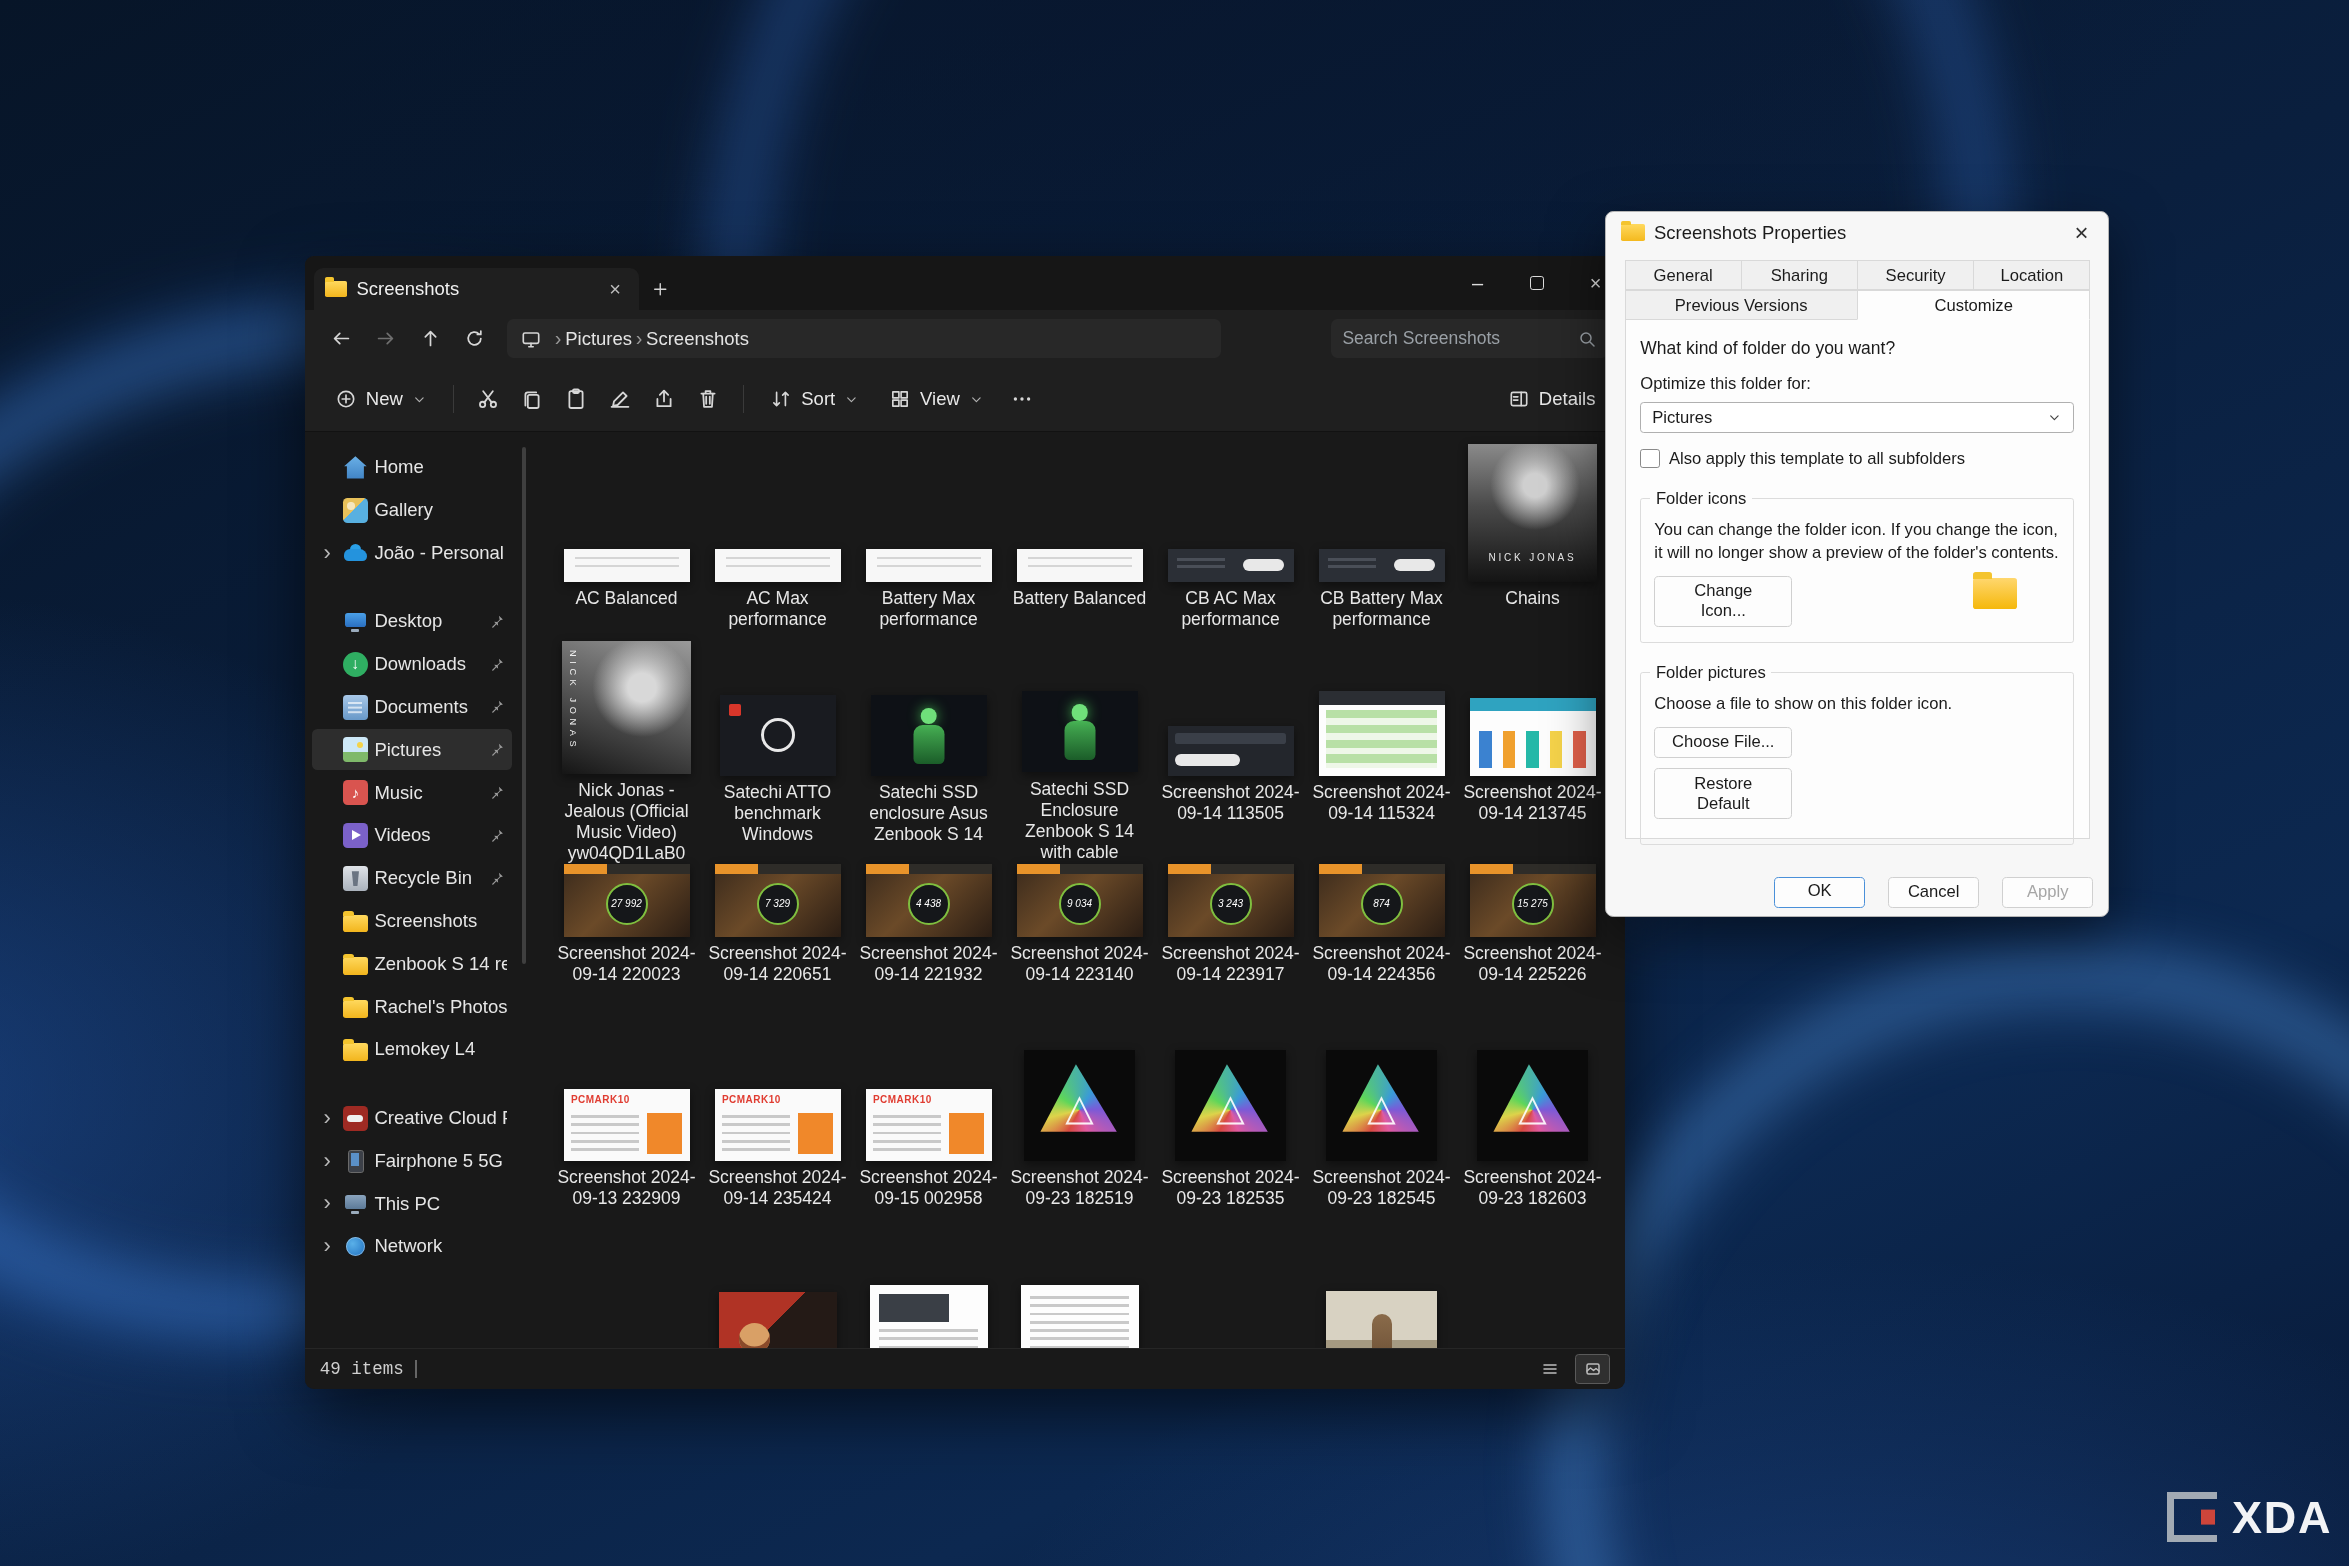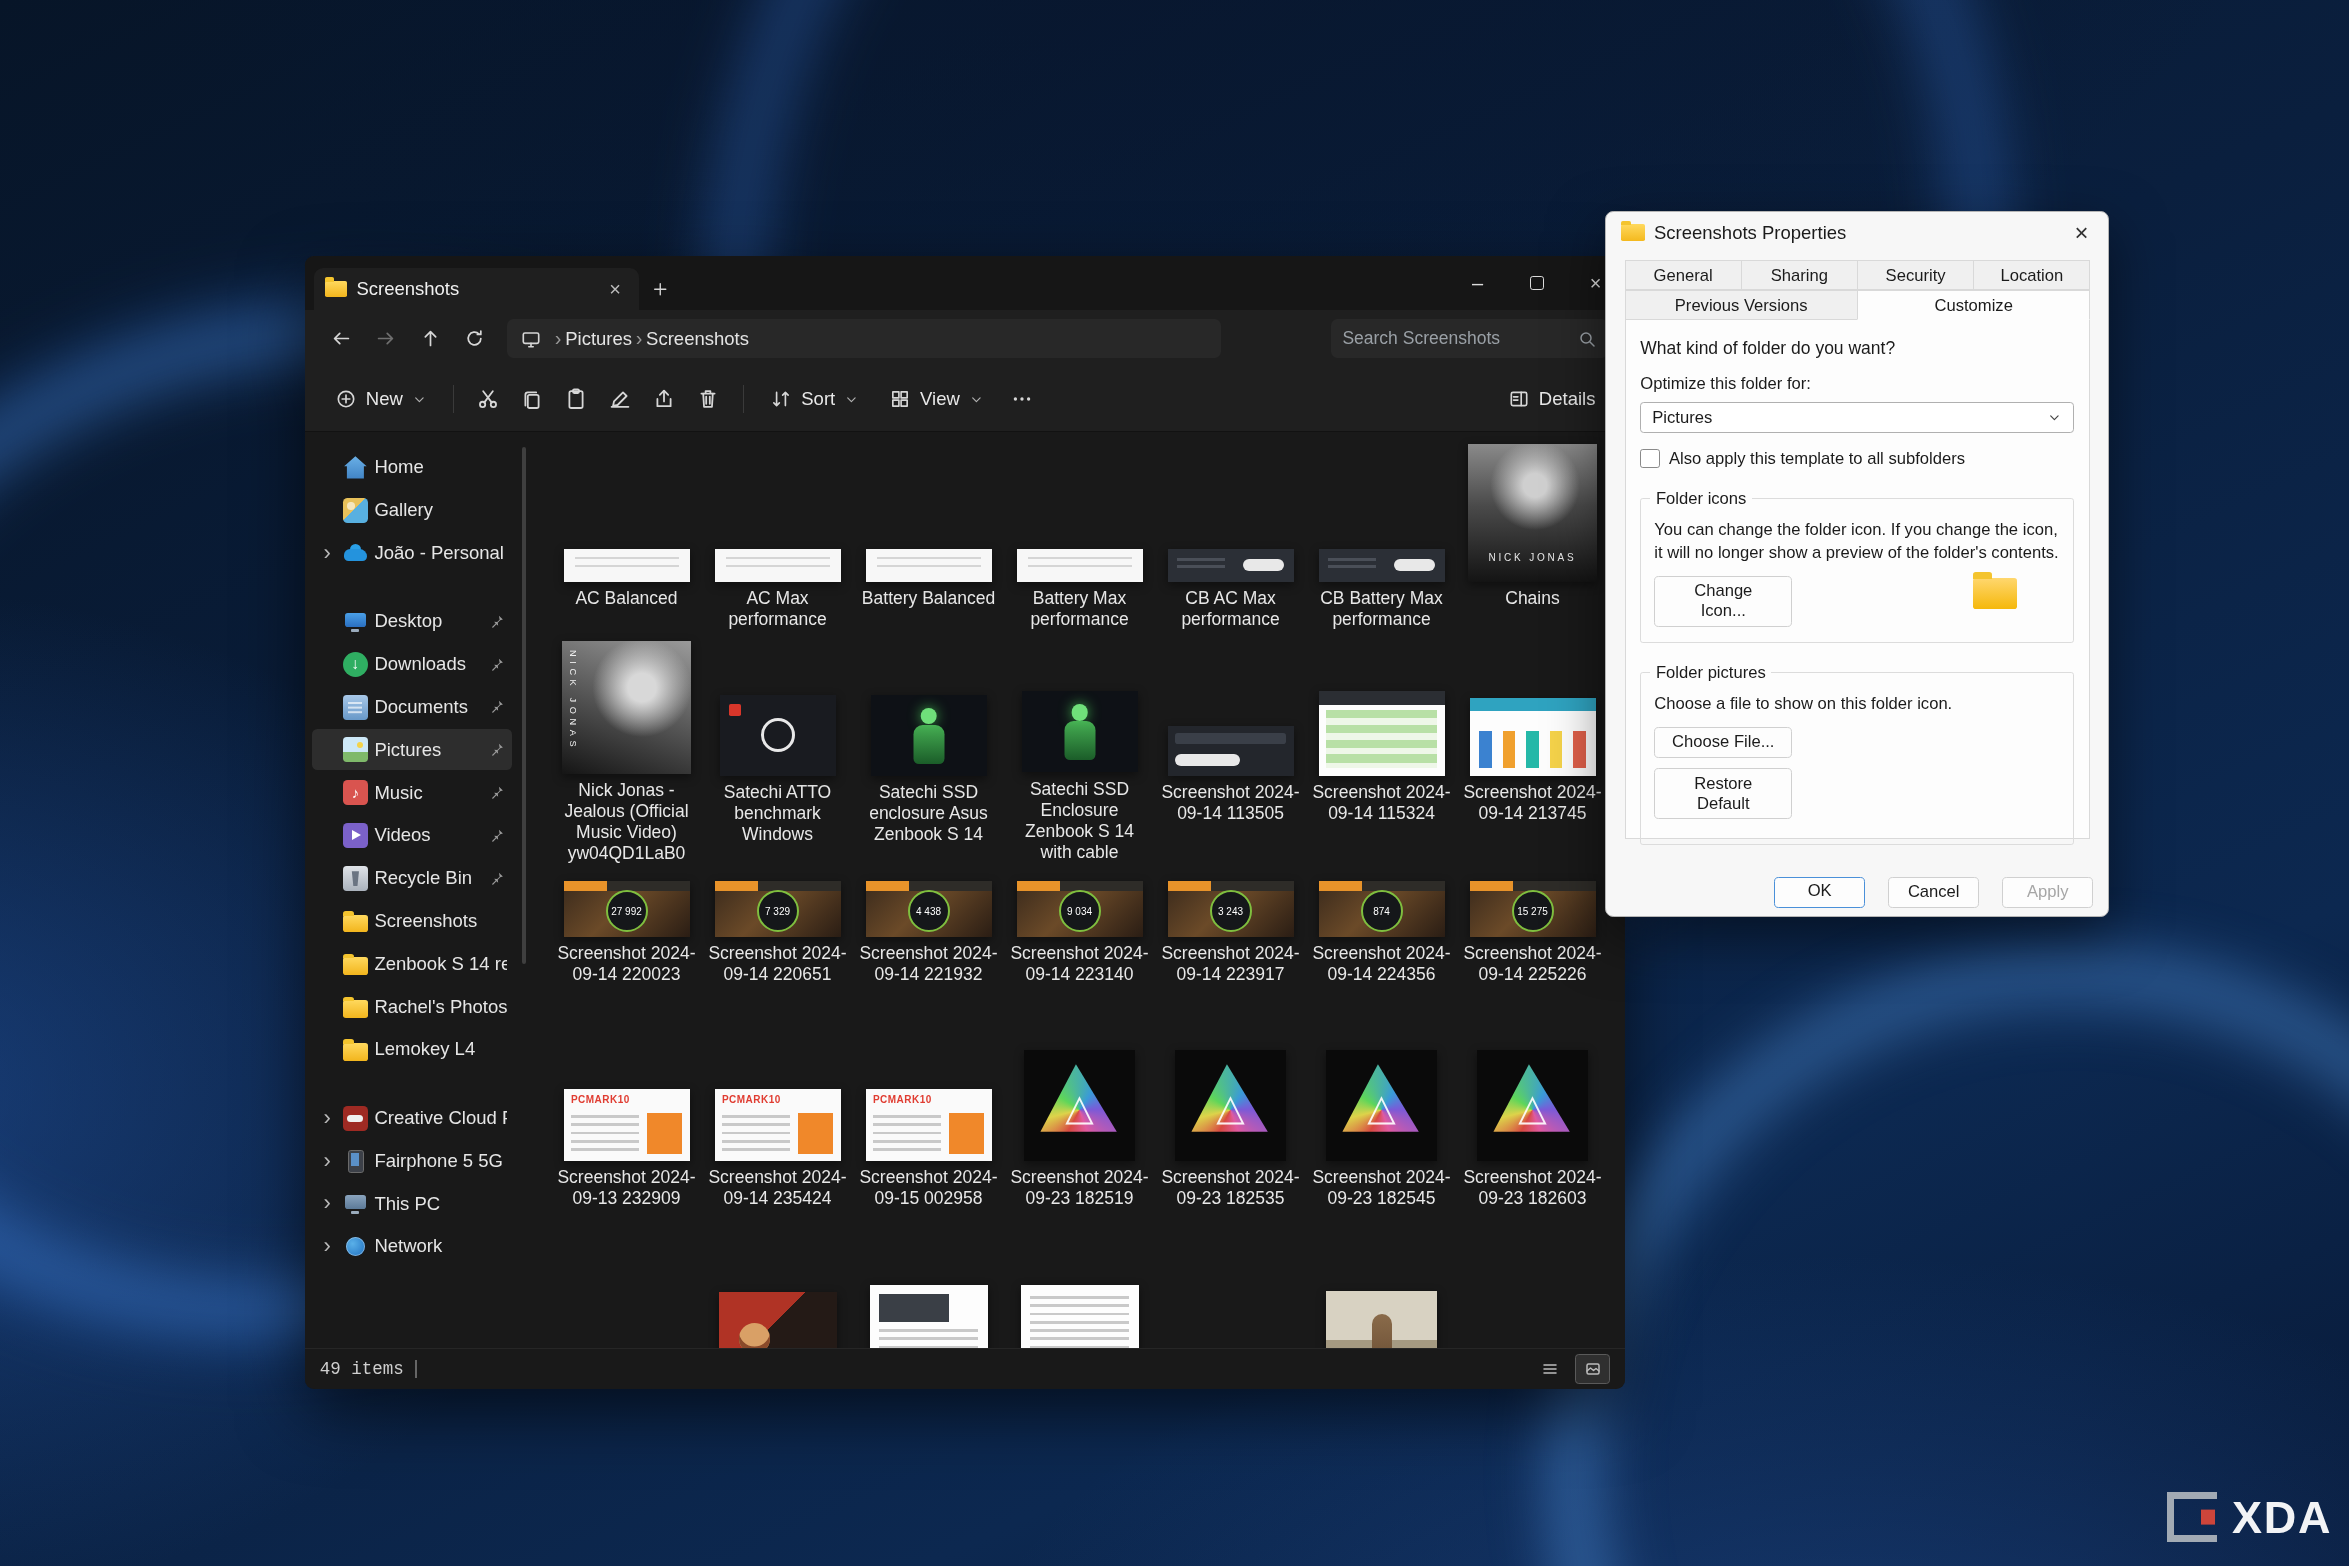--- a/index.html
+++ b/index.html
@@ -147,21 +147,21 @@
   .t-strip-dark2::before { content:''; position:absolute; left:7.4px; right:7.4px; top:7.4px; height:11px; background:#3a3f48; border-radius:2.8px; }
   .t-strip-dark2::after { content:''; position:absolute; left:7.4px; top:28px; width:65px; height:12px; background:#e8e8e8; border-radius:6.5px; }
   .t-table-green { width:126px; height:85px; background:#fdfdfd; }
   .t-table-green::before { content:''; position:absolute; left:0; right:0; top:0; height:14px; background:#2b2e33; }
   .t-table-green::after { content:''; position:absolute; left:7.4px; right:7.4px; top:19.4px; bottom:7.4px;
     background:repeating-linear-gradient(180deg,#b8e0a6 0 8.3px,#eef7e8 8.3px 14.8px); }
   .t-dashboard { width:126px; height:78px; background:#fdfdfd; }
   .t-dashboard::before { content:''; position:absolute; left:0; right:0; top:0; height:13px; background:#2fa3c0; }
   .t-dashboard::after { content:''; position:absolute; left:9.2px; right:9.2px; bottom:7.4px; height:37px;
     background:linear-gradient(90deg,#3b82d0 0 12%,transparent 12% 22%,#f0a02e 22% 34%,transparent 34% 44%,#25b8a8 44% 56%,transparent 56% 66%,#f5d34a 66% 78%,transparent 78% 88%,#e0604a 88% 100%); }
-  .t-game { width:126px; height:56px; background:linear-gradient(135deg,#3a2a1c,#6b4a28 45%,#2a1d14); }
+  .t-game { width:126px; height:73px; background:linear-gradient(135deg,#3a2a1c,#6b4a28 45%,#2a1d14);font-style:italic; }
   .t-game::before { content:''; position:absolute; left:0; right:0; top:0; height:10px; background:linear-gradient(90deg,#e8932a 0 34%,#2e2c28 34%); }
   .t-game .thumb-ov { left:50%; top:55%; transform:translate(-50%,-50%); width:42px; height:42px; border-radius:50%;
     background:#15171a; border:2.8px solid #7fbf3f; display:flex; align-items:center; justify-content:center; font-size:10px; color:#fff; }
   .t-pcmark { width:126px; height:72px; background:#fafafa; }
   .t-pcmark .thumb-ov { left:7.4px; top:5.5px; font-size:10px; font-weight:bold; color:#e03c31; letter-spacing:0.5px; }
   .t-pcmark::after { content:''; position:absolute; left:7.4px; top:26px; width:68px; height:37px;
     background:repeating-linear-gradient(180deg,#c9c9c9 0 2.8px,transparent 2.8px 8.3px); }
   .t-pcmark::before { content:''; position:absolute; right:7.4px; top:24px; width:35px; height:41px; background:#f0882a; }
   .t-gamut { width:111px; height:111px; background:#0a0a0a; }
   .t-gamut::before { content:''; position:absolute; inset:10%;
@@ -585,27 +585,27 @@
           <div class="cell r0">
             <div class="twrap">
               <div class="thumb t-strip-light"></div>
             </div>
             <div class="fname">AC Max performance</div>
           </div>
           <div class="cell r0">
             <div class="twrap">
               <div class="thumb t-strip-light"></div>
             </div>
+            <div class="fname">Battery Max performance</div>
+          </div>
+          <div class="cell r0">
+            <div class="twrap">
+              <div class="thumb t-strip-light"></div>
+            </div>
             <div class="fname">Battery Balanced</div>
-          </div>
-          <div class="cell r0">
-            <div class="twrap">
-              <div class="thumb t-strip-light"></div>
-            </div>
-            <div class="fname">Battery Max performance</div>
           </div>
           <div class="cell r0">
             <div class="twrap">
               <div class="thumb t-strip-dark"></div>
             </div>
             <div class="fname">CB AC Max performance</div>
           </div>
           <div class="cell r0">
             <div class="twrap">
               <div class="thumb t-strip-dark"></div>

